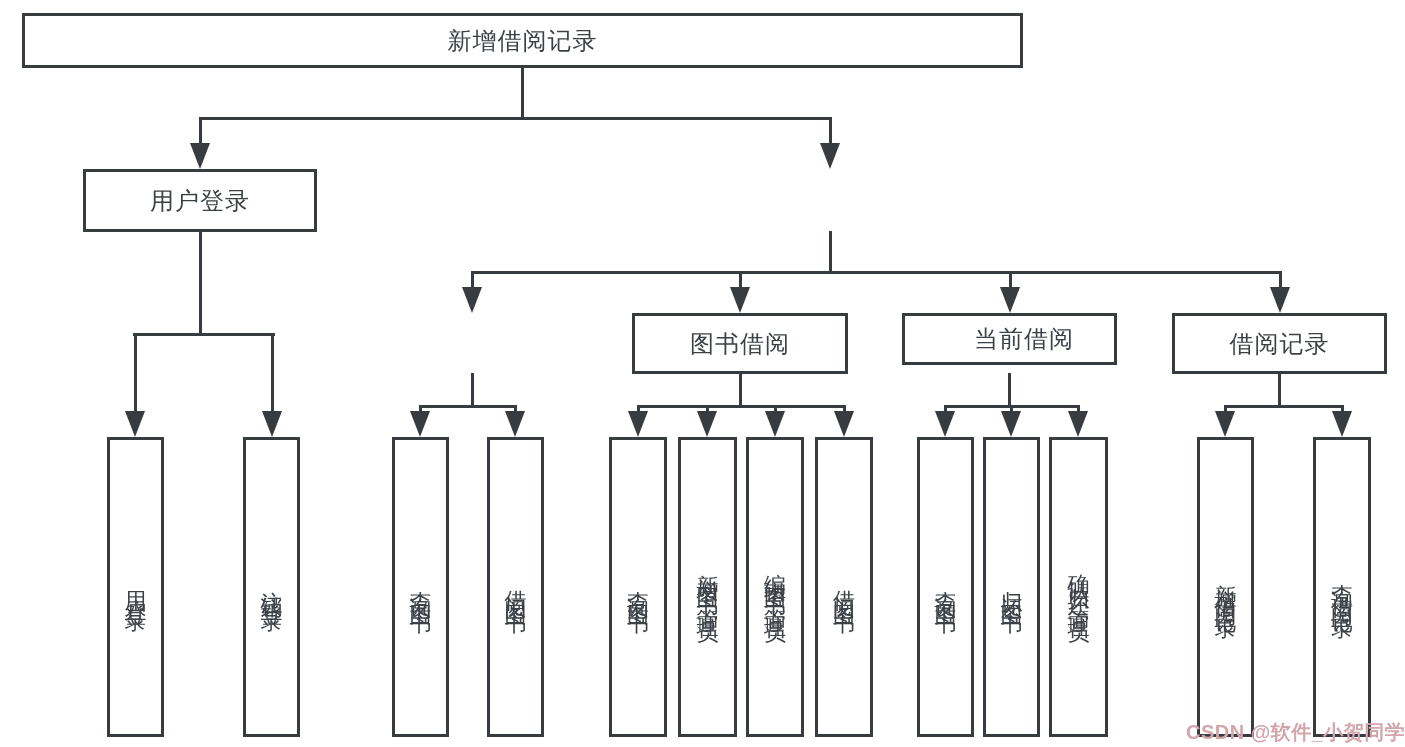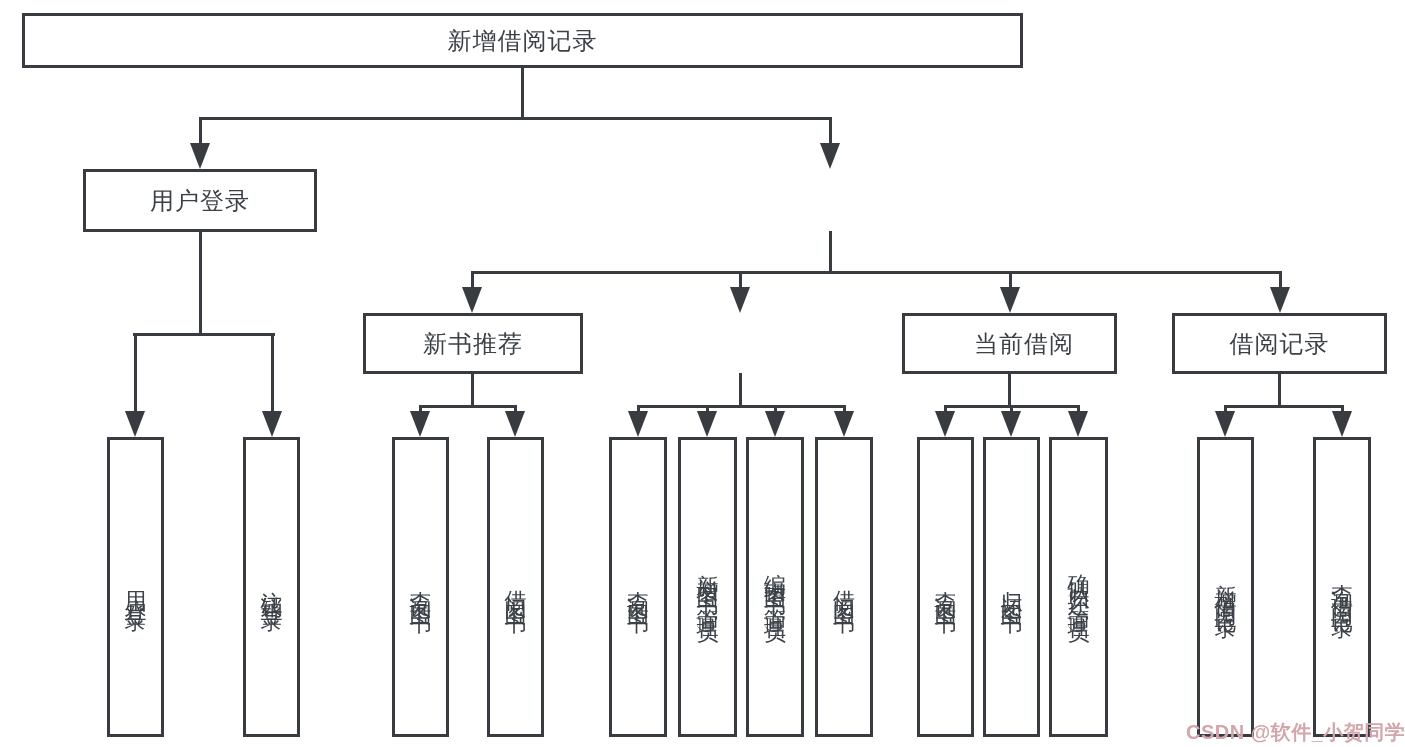--- a/index.html
+++ b/index.html
@@ -61,24 +61,24 @@
 </head>
 <body>
 
 <div id="canvas">
 
   <div class="node" style="left:22px;top:13px;width:1001px;height:55px;">新增借阅记录</div>
 
   <div class="node" style="left:83px;top:169px;width:234px;height:63px;">用户登录</div>
 
 
-  <div class="node" style="left:363px;top:313px;width:220px;height:61px;">新书推荐</div>
 
+  <div class="node" style="left:632px;top:313px;width:216px;height:61px;">图书借阅</div>
 
-  <div class="node" style="left:902px;top:313px;width:215px;height:61px;padding-left:29px;">当前借阅</div>
+  <div class="node" style="left:902px;top:313px;width:215px;height:52px;padding-left:29px;">当前借阅</div>
 
   <div class="node" style="left:1172px;top:313px;width:215px;height:61px;">借阅记录</div>
 
   <div class="leaf" style="left:107px;width:57px;">用户登录</div>
 
   <div class="leaf" style="left:243px;width:57px;">注销登录</div>
 
   <div class="leaf" style="left:392px;width:57px;">查询图书</div>
 
   <div class="leaf" style="left:487px;width:57px;">借阅图书</div>

